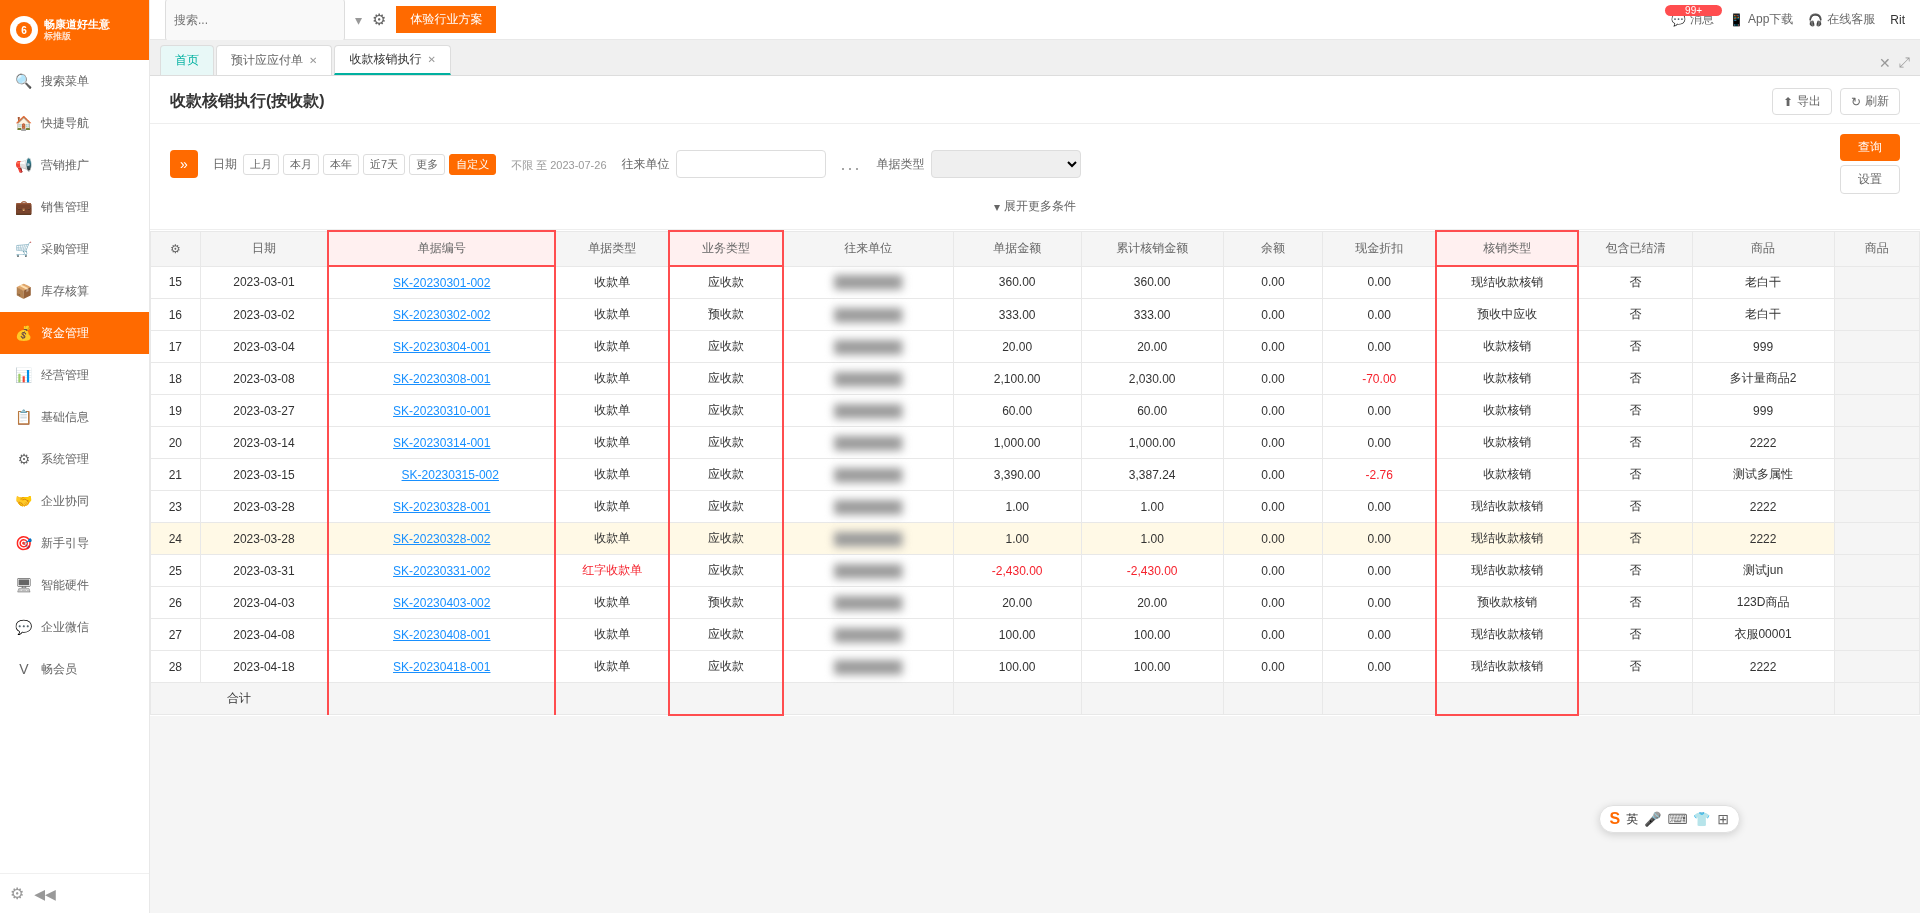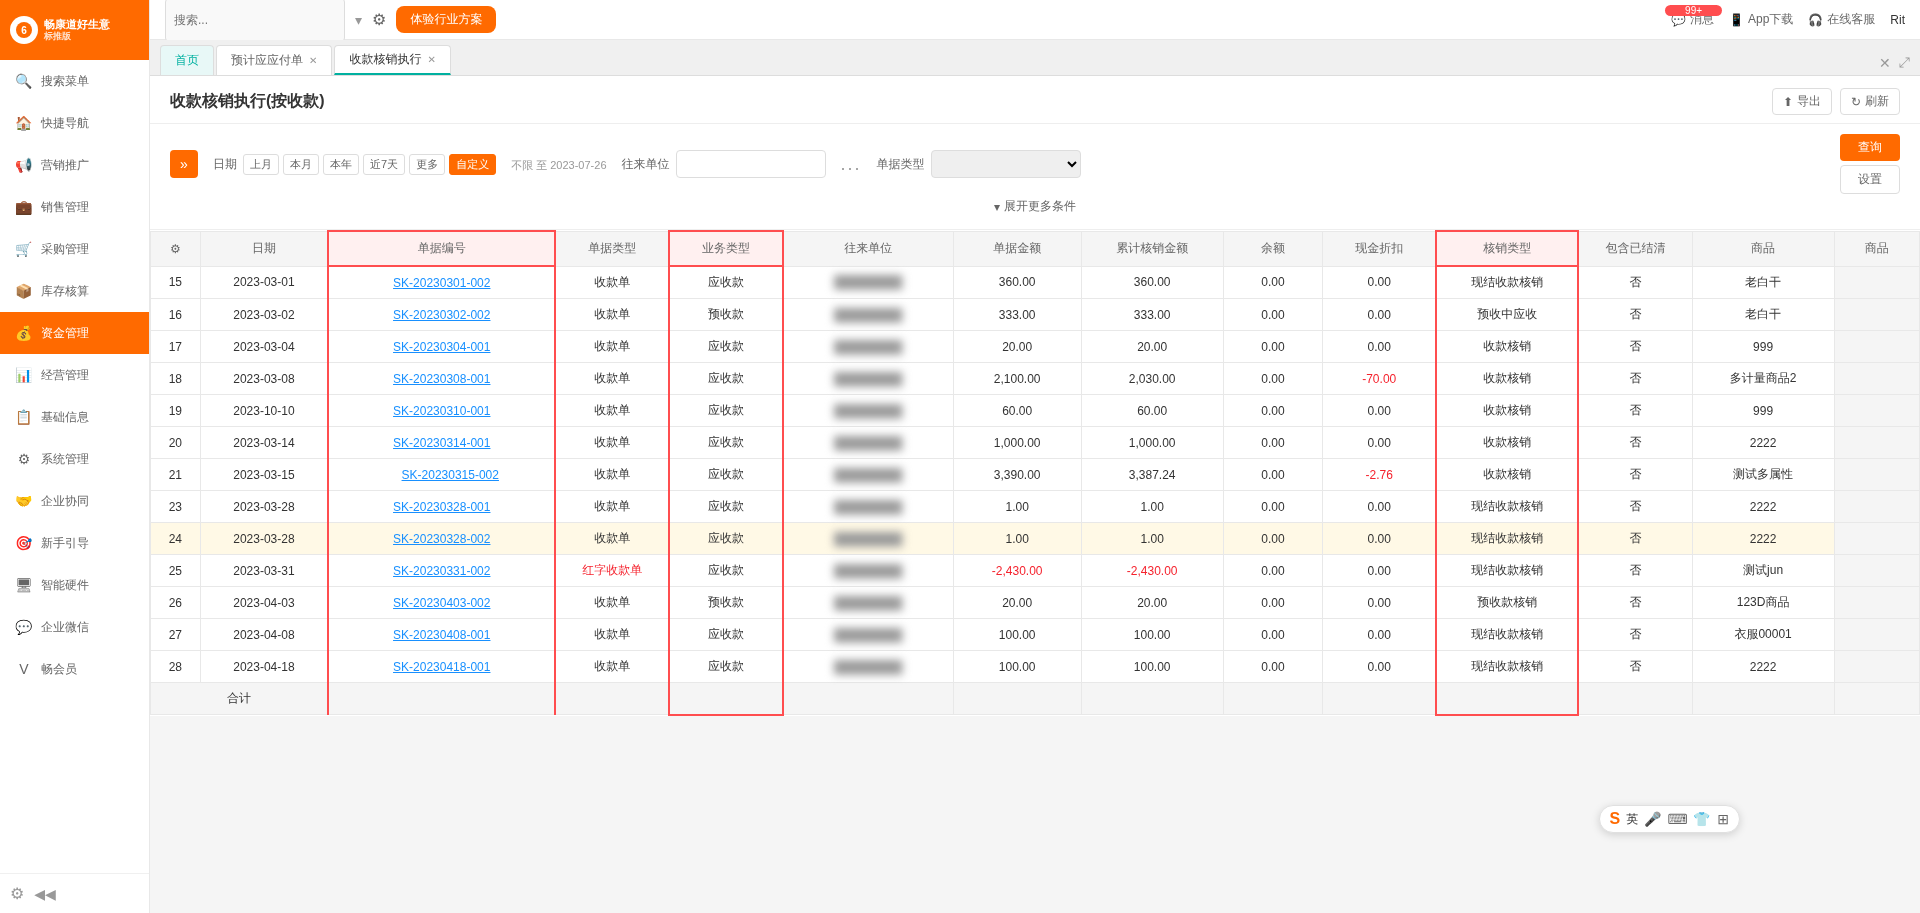--- a/index.html
+++ b/index.html
@@ -22,21 +22,21 @@
 
     
     .main { flex: 1; display: flex; flex-direction: column; overflow: hidden; }
 
     
     .topbar { height: 40px; background: #fff; border-bottom: 1px solid #e8e8e8; display: flex; align-items: center; padding: 0 15px; gap: 10px; flex-shrink: 0; }
     .topbar-search { flex: 0 0 180px; height: 44px; border: 1px solid #ddd; border-radius: 4px; padding: 0 8px; display: flex; align-items: center; background: #f9f9f9; }
     .topbar-search input { border: none; background: transparent; font-size: 12px; outline: none; width: 100%; }
     .topbar-dropdown { font-size: 14px; cursor: pointer; color: #999; }
     .topbar-gear { font-size: 16px; cursor: pointer; color: #666; }
-    .topbar-btn { background: #ff6a00; color: #fff; border: none; padding: 5px 14px; border-radius: 8px; cursor: pointer; font-size: 12px; }
+    .topbar-btn { background: #ff6a00; color: #fff; border: none; padding: 5px 14px; border-radius: 0; cursor: pointer; font-size: 12px; }
     .topbar-spacer { flex: 1; }
     .topbar-right { display: flex; align-items: center; gap: 15px; }
     .topbar-msg { display: flex; align-items: center; gap: 4px; color: #666; cursor: pointer; position: relative; }
     .badge { background: #ff4d4f; color: #fff; font-size: 10px; border-radius: 10px; padding: 0 20px; min-width: 16px; text-align: center; position: absolute; top: -6px; right: -8px; }
     .topbar-app { display: flex; align-items: center; gap: 4px; color: #666; cursor: pointer; }
     .topbar-service { display: flex; align-items: center; gap: 4px; color: #666; cursor: pointer; }
     .topbar-username { color: #333; cursor: pointer; font-size: 12px; }
 
     
     .tabs-bar { height: 36px; background: #f0f0f0; display: flex; align-items: flex-end; padding: 0 10px; flex-shrink: 0; border-bottom: 1px solid #ddd; }
@@ -374,21 +374,21 @@
     <td class="">2,030.00</td>
     <td>0.00</td>
     <td class="red-text">-70.00</td>
     <td style="border-left:2px solid #ff4d4f;border-right:2px solid #ff4d4f;">收款核销</td>
     <td>否</td>
     <td>多计量商品2</td>
     <td style="background:#f5f5f5;"></td>
   </tr>
             <tr>
     <td>19</td>
-    <td>2023-10-10</td>
+    <td>2023-03-27</td>
     <td style="border-left:2px solid #ff4d4f;border-right:2px solid #ff4d4f;"><a class="link">SK-20230310-001</a></td>
     <td class="">收款单</td>
     <td style="border-left:2px solid #ff4d4f;border-right:2px solid #ff4d4f;">应收款</td>
     <td><span class="blurred">████████</span></td>
     <td class="">60.00</td>
     <td class="">60.00</td>
     <td>0.00</td>
     <td class="">0.00</td>
     <td style="border-left:2px solid #ff4d4f;border-right:2px solid #ff4d4f;">收款核销</td>
     <td>否</td>

